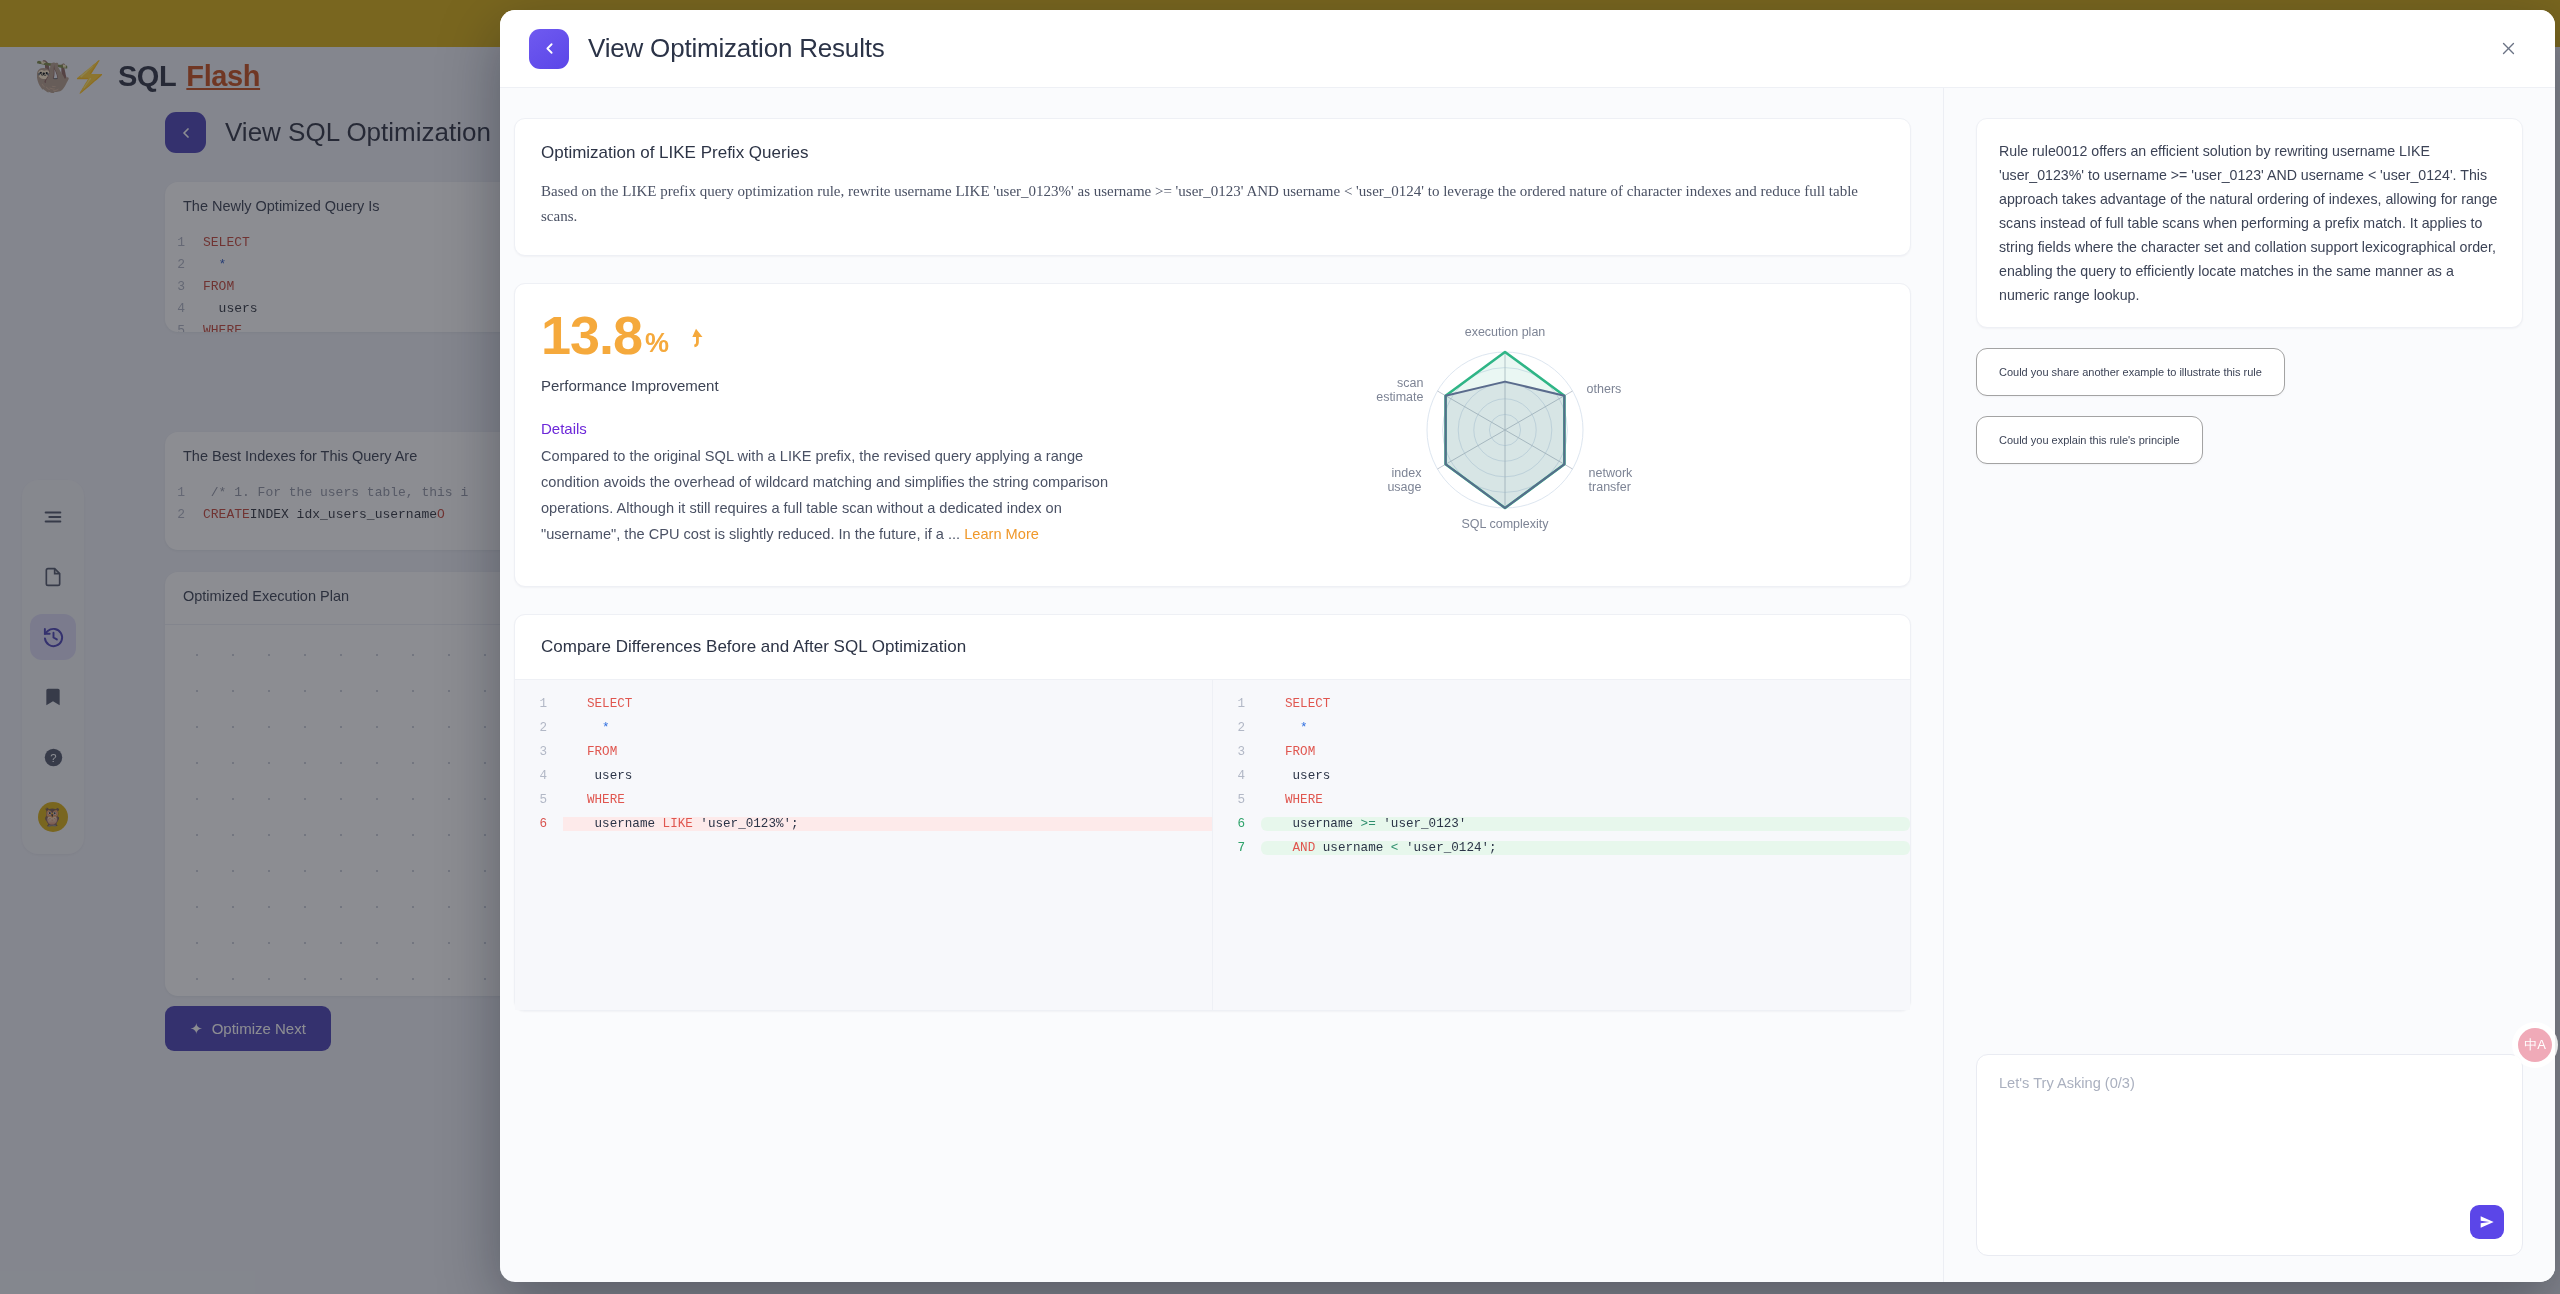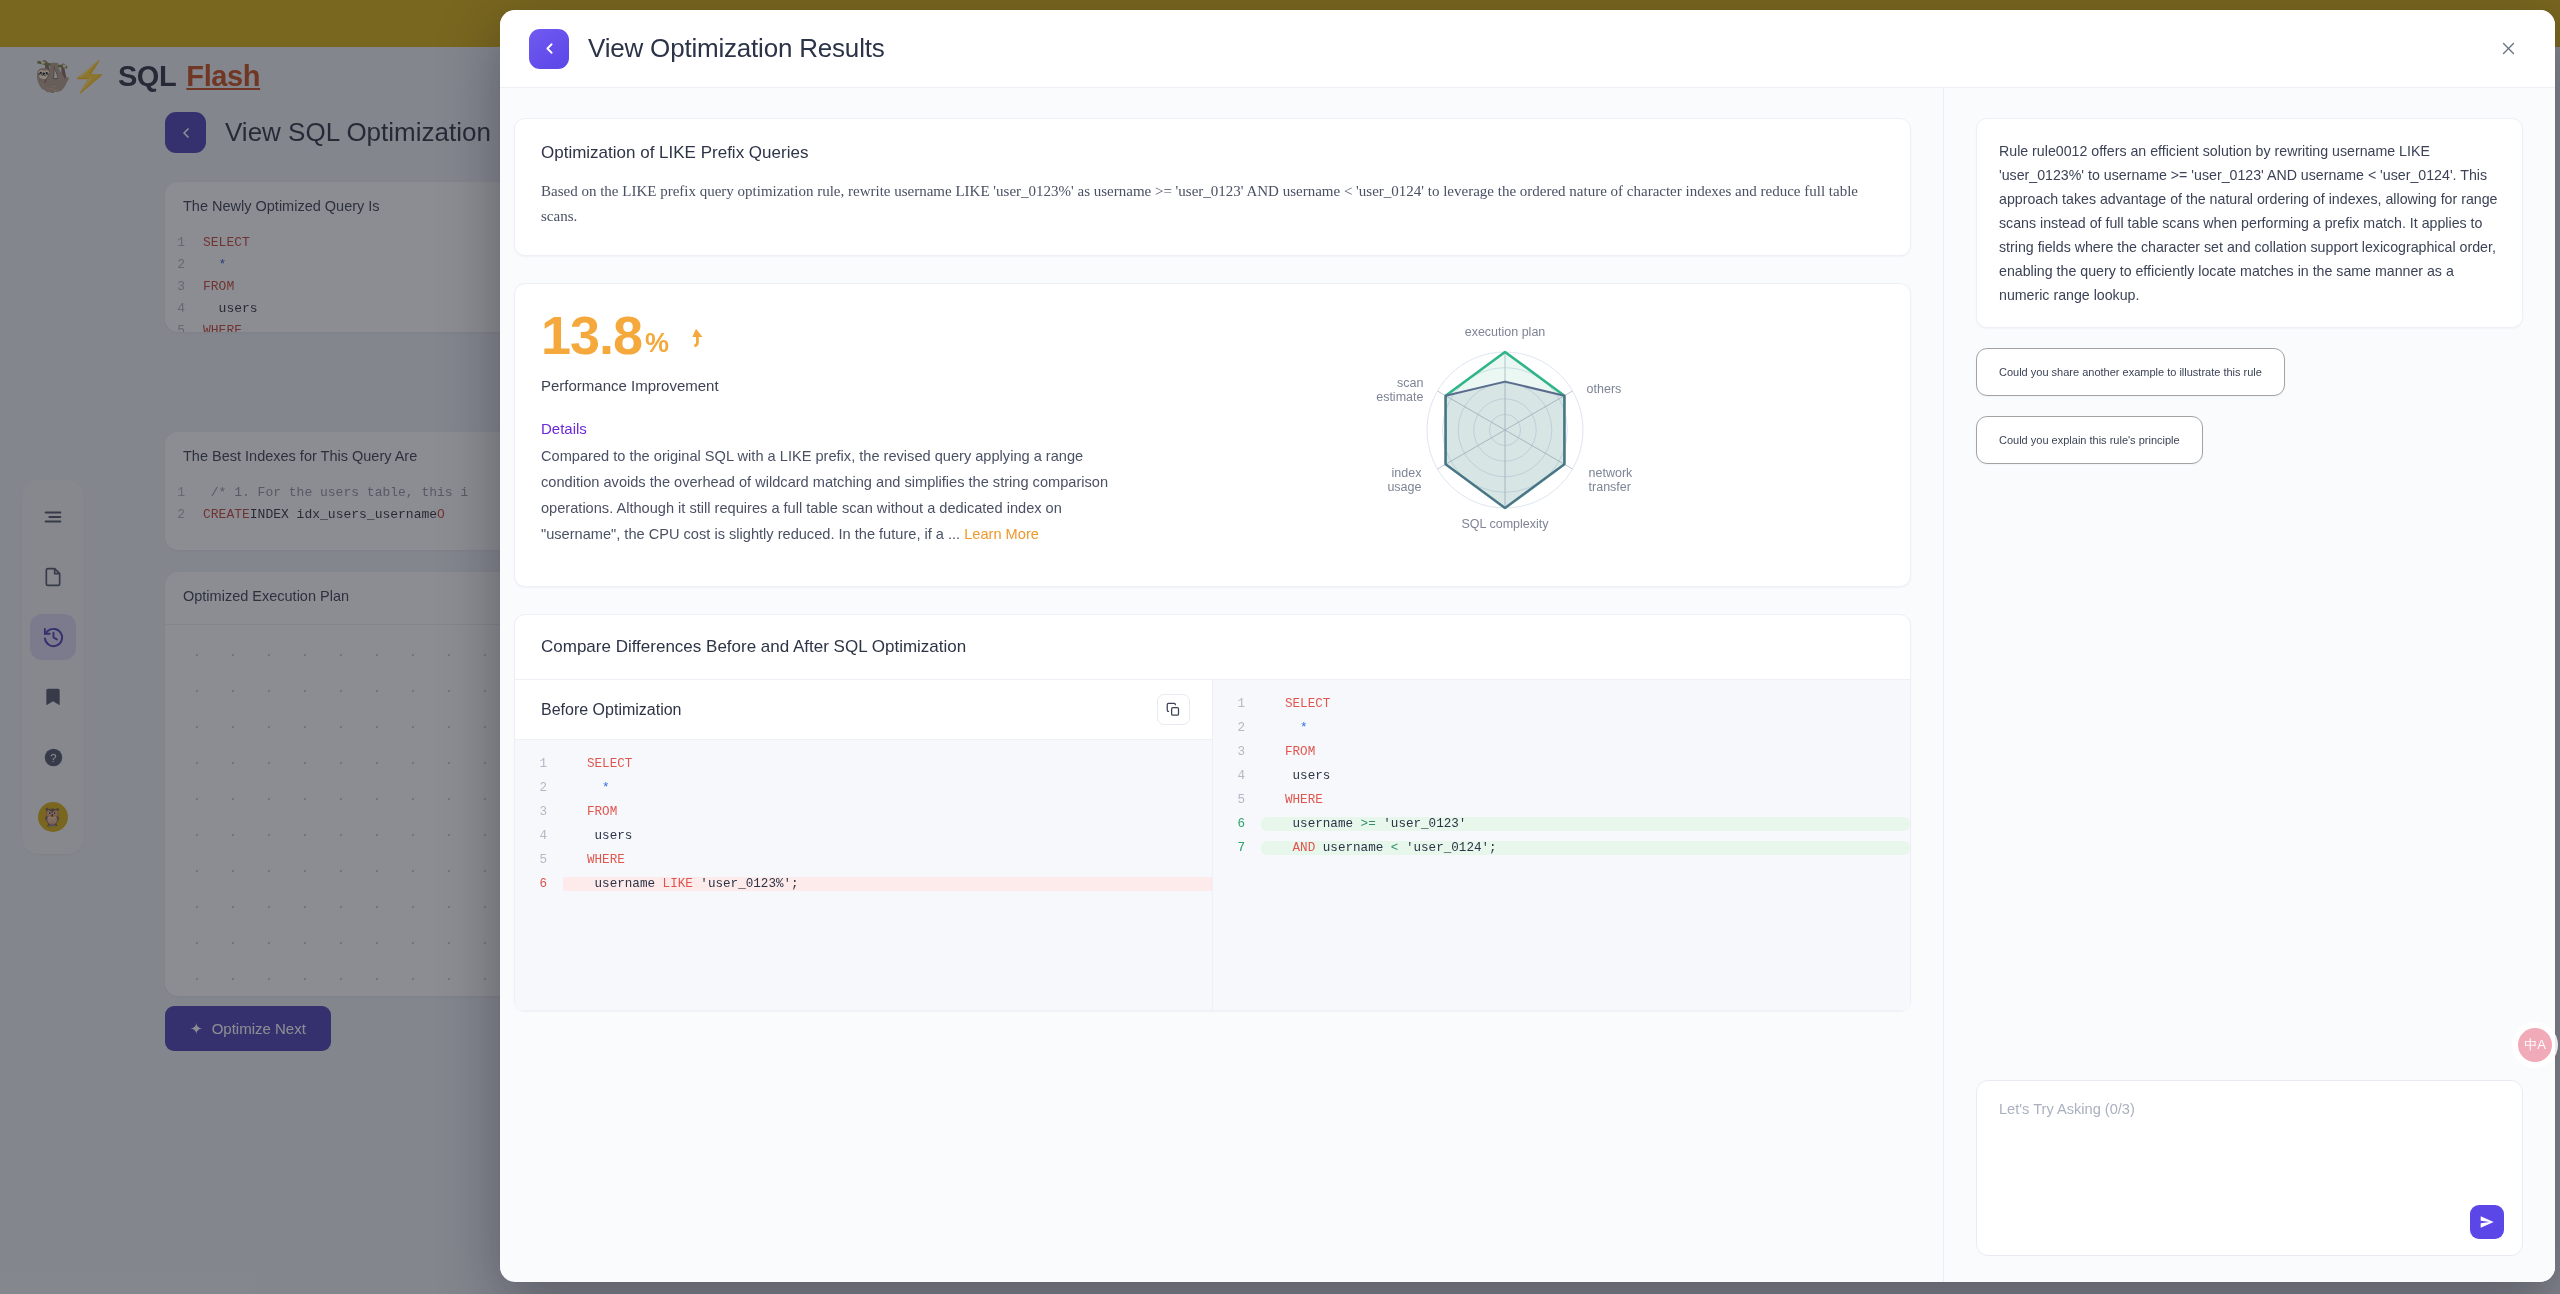--- a/index.html
+++ b/index.html
@@ -185,21 +185,21 @@
     padding: 20px 22px; font-size: 14.2px; line-height: 24px; color: #3c4356;
     box-shadow: 0 1px 2px rgba(25,30,60,.04);
   }
   .suggest {
     margin-top: 20px; align-self: flex-start;
     background: #fff; border: 1px solid #a3a3a3; border-radius: 11px;
     padding: 17px 22px; font-size: 11px; color: #3c4356;
     box-shadow: 0 1px 2px rgba(25,30,60,.04);
   }
   .chat-box {
-    margin-top: auto; height: 176px; position: relative;
+    margin-top: auto; height: 202px; position: relative;
     background: #fff; border: 1px solid #e9ebf2; border-radius: 12px;
     padding: 20px 22px;
   }
   .chat-placeholder { font-size: 14.6px; color: #aab0bf; }
   .send-btn {
     position: absolute; right: 18px; bottom: 16px;
     width: 34px; height: 34px; border-radius: 9px;
     background: #5b46e8; color: #fff;
     display: flex; align-items: center; justify-content: center;
   }
@@ -394,29 +394,20 @@
               <text x="83.45001850481378" y="79" text-anchor="end" class="radar-label"><tspan x="83.45001850481378">scan</tspan><tspan x="83.45001850481378" dy="14">estimate</tspan></text>
             </svg>
         </div>
       </div>
 
       <div class="panel diff-panel">
         <div class="diff-hd">Compare Differences Before and After SQL Optimization</div>
         <div class="diff-cols">
 
           <div class="diff-col">
-            <div class="diff-col-hd">
-              <span class="diff-col-title">Before Optimization</span>
-              <span class="copy-btn">
-                <svg width="15" height="15" viewBox="0 0 24 24" fill="none" stroke="currentColor" stroke-width="2" stroke-linejoin="round">
-                    <rect x="9" y="9" width="11" height="12" rx="2"></rect>
-                    <path d="M5 15H4a2 2 0 0 1-2-2V4a2 2 0 0 1 2-2h9a2 2 0 0 1 2 2v1"></path>
-                  </svg>
-              </span>
-            </div>
             <div class="code-area" id="code-before">
                 <div class="code-line">
                   <span class="num">1</span>
                   <span class="src"><span class="ck">SELECT</span></span>
                 </div>
                 <div class="code-line">
                   <span class="num">2</span>
                   <span class="src"><span class="cstar">  *</span></span>
                 </div>
                 <div class="code-line">

